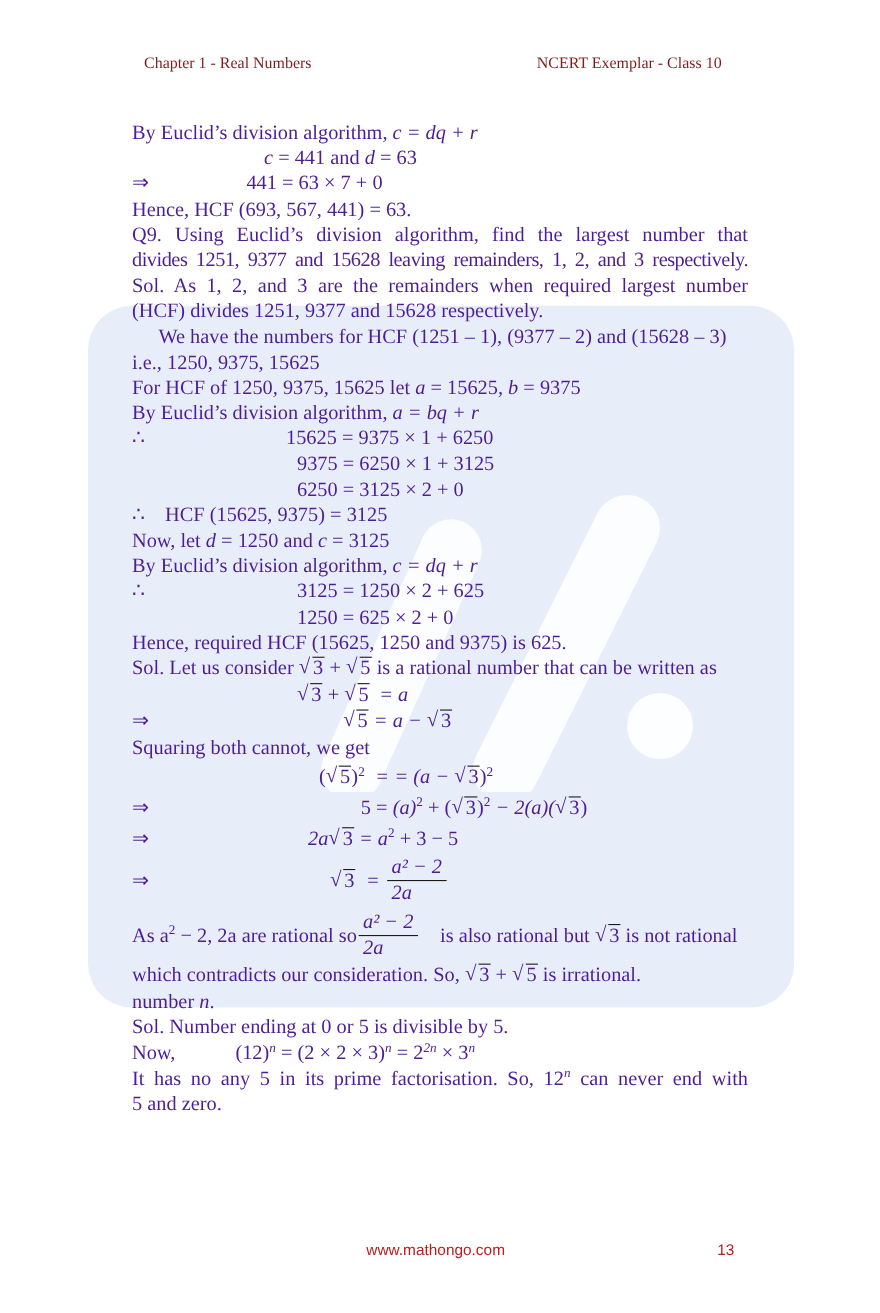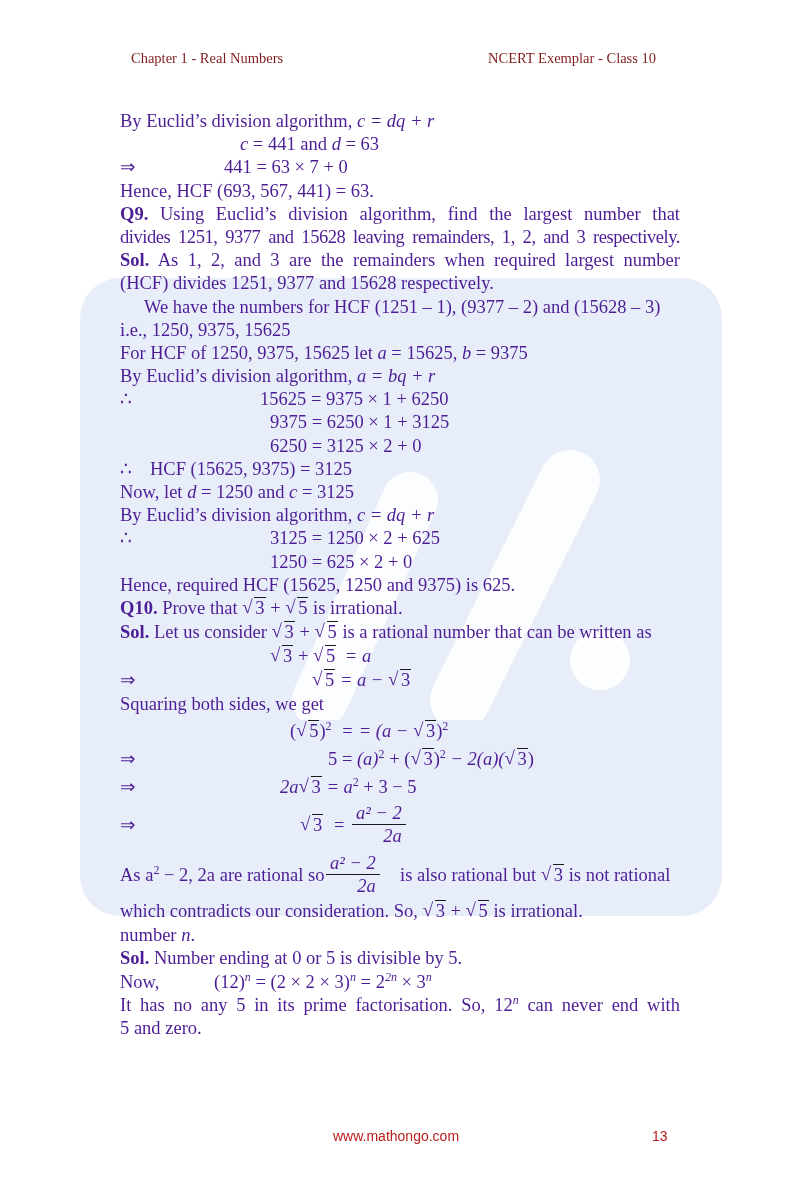--- a/index.html
+++ b/index.html
@@ -12,28 +12,28 @@
   .ftr-page { left: 652px; }
 
   .watermark { position: absolute; left: 80px; top: 278px; width: 642px; height: 638px;
     background: #e8eef9; border-radius: 40px; z-index: 0; }
   .wm-shape { position: absolute; z-index: 1; }
 
   .content { position: absolute; left: 120px; top: 110px; width: 560px; z-index: 2;
     font-family: "Liberation Serif", serif; font-size: 18.5px; line-height: 23.2px; color: #4c1d95; }
   .line { position: relative; height: 23.2px; white-space: nowrap; }
   .just { text-align: justify; text-align-last: justify; white-space: normal; }
-  .b { font-weight: bold; margin-top: 25px; }
+  .b { font-weight: normal; margin-top: 25px; }
   .i { font-style: italic; }
   .abs { position: absolute; top: 0; white-space: nowrap; }
   .sup { font-size: 12px; vertical-align: 7px; line-height: 0; }
   .sqrt { display: inline-block; position: relative; padding-left: 12px; }
   .sqrt::before { content: "√"; position: absolute; left: 0; top: -2px; font-size: 19px; }
   .sqrt > span { border-top: 1.2px solid #1a1a1a; padding: 0 1px; }
-  .frac { display: inline-block; vertical-align: middle; text-align: right; line-height: 22px; }
+  .frac { display: inline-block; vertical-align: middle; text-align: left; line-height: 22px; }
   .frac .num { display: block; border-bottom: 1.2px solid #1a1a1a; padding: 0 4px; }
   .frac .den { display: block; padding: 0 4px; }
 </style>
 </head>
 <body>
 
 <div class="hdr hdr-left">Chapter 1 - Real Numbers</div>
 <div class="hdr hdr-right">NCERT Exemplar - Class 10</div>
 
 <div class="watermark"></div>
@@ -84,31 +84,30 @@
   <div class="line"><span>By Euclid’s division algorithm, </span><span class="i">c = dq + r</span></div>
   <div class="line">
     <span class="abs" style="left:0">∴</span>
     <span class="abs" style="left:150px">3125 = 1250 × 2 + 625</span>
   </div>
   <div class="line">
     <span class="abs" style="left:150px">1250 = 625 × 2 + 0</span>
   </div>
   <div class="line">Hence, required HCF (15625, 1250 and 9375) is 625.</div>
 
-  <div class="line" style="height:24px"><span class="b">Q10.</span><span> Prove that </span><span class="sqrt"><span>3</span></span><span> + </span><span class="sqrt"><span>5</span></span><span> is irrational.</span></div>
   <div class="line" style="height:24px"><span class="b">Sol.</span><span> Let us consider </span><span class="sqrt"><span>3</span></span><span> + </span><span class="sqrt"><span>5</span></span><span> is a rational number that can be written as</span></div>
 
   <div class="line" style="height:24px">
     <span class="abs" style="left:150px"><span class="sqrt"><span>3</span></span><span> + </span><span class="sqrt"><span>5</span></span><span class="i" style="margin-left:4px"> = a</span></span>
   </div>
   <div class="line" style="height:24px">
     <span class="abs" style="left:0">⇒</span>
     <span class="abs" style="left:192px"><span class="sqrt"><span>5</span></span> <span class="i">= a − </span><span class="sqrt"><span>3</span></span></span>
   </div>
-  <div class="line">Squaring both sides, we get</div>
+  <div class="line">Squaring both cannot, we get</div>
   <div class="line" style="height:28px;margin-top:4px">
     <span class="abs" style="left:170px">(<span class="sqrt"><span>5</span></span>)<span class="sup">2</span> <span style="margin:0 6px">=</span><span class="i">= (a − </span><span class="sqrt"><span>3</span></span>)<span class="sup">2</span></span>
   </div>
   <div class="line" style="height:28px">
     <span class="abs" style="left:0">⇒</span>
     <span class="abs" style="left:208px"><span>5 =</span><span class="i"> (a)</span><span class="sup">2</span><span> + (</span><span class="sqrt"><span>3</span></span><span>)</span><span class="sup">2</span><span class="i"> − 2(a)(</span><span class="sqrt"><span>3</span></span><span>)</span></span>
   </div>
   <div class="line" style="height:26px">
     <span class="abs" style="left:0">⇒</span>
     <span class="abs" style="left:160px"><span class="i">2a</span><span class="sqrt"><span>3</span></span><span class="i"> = a</span><span class="sup">2</span><span> + 3 − 5</span></span>

